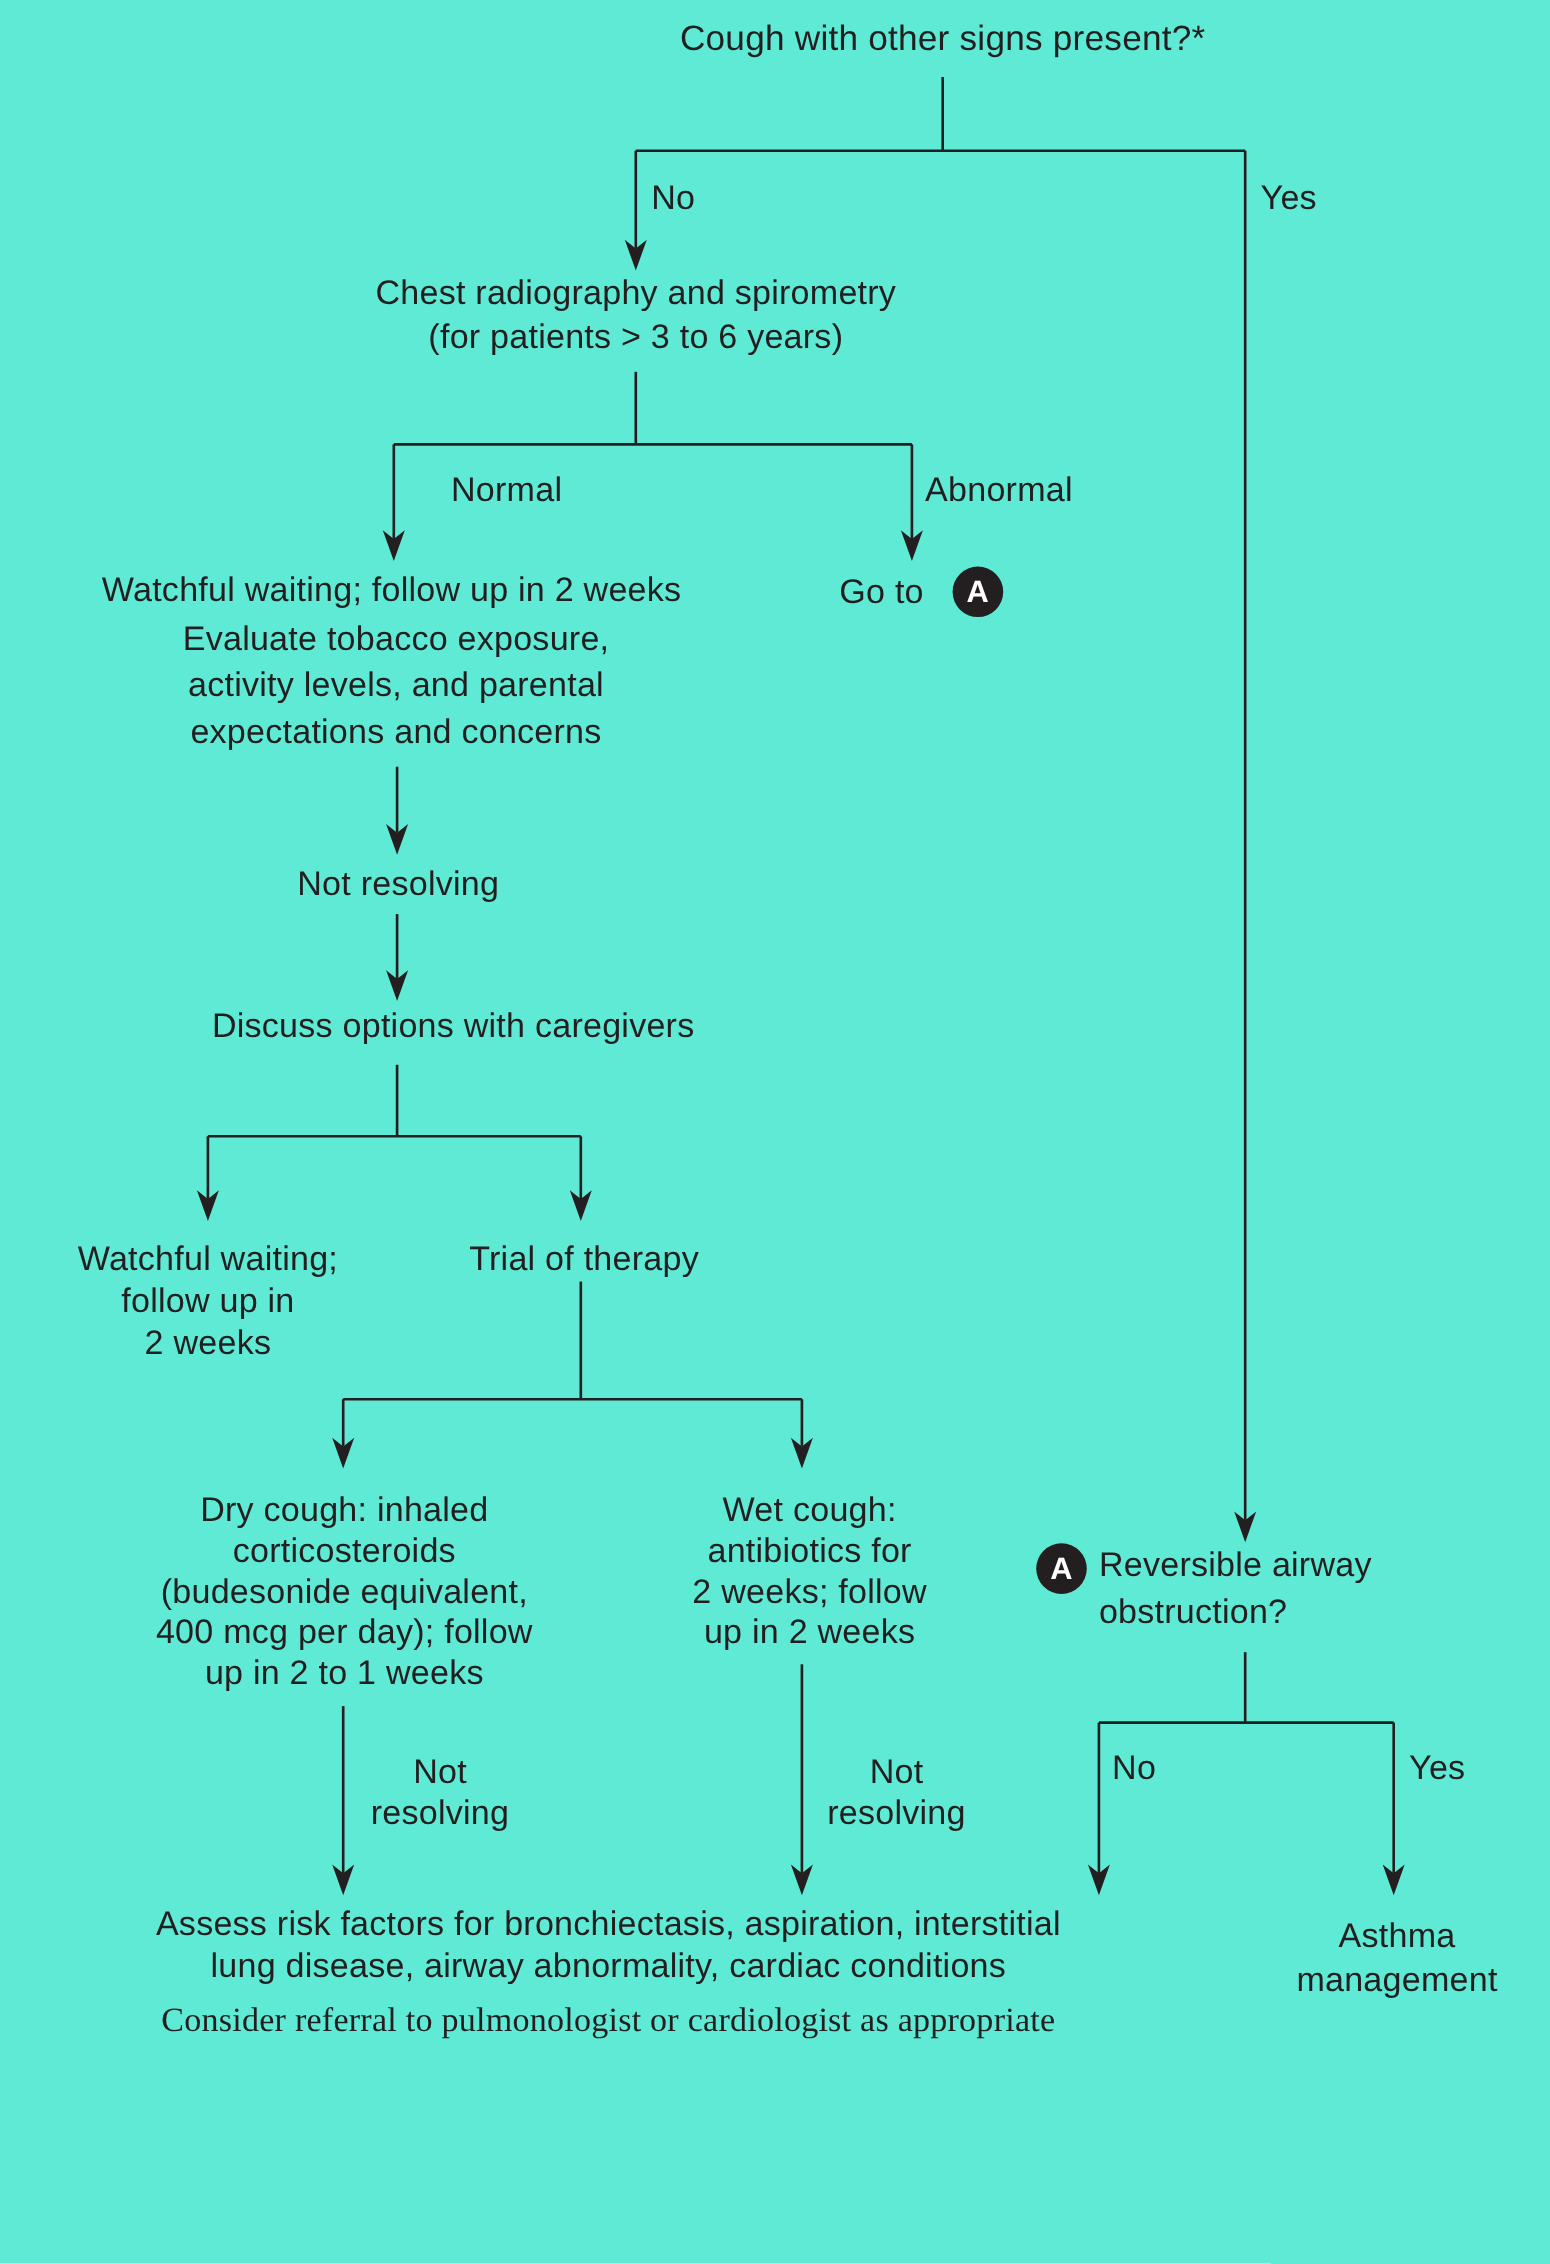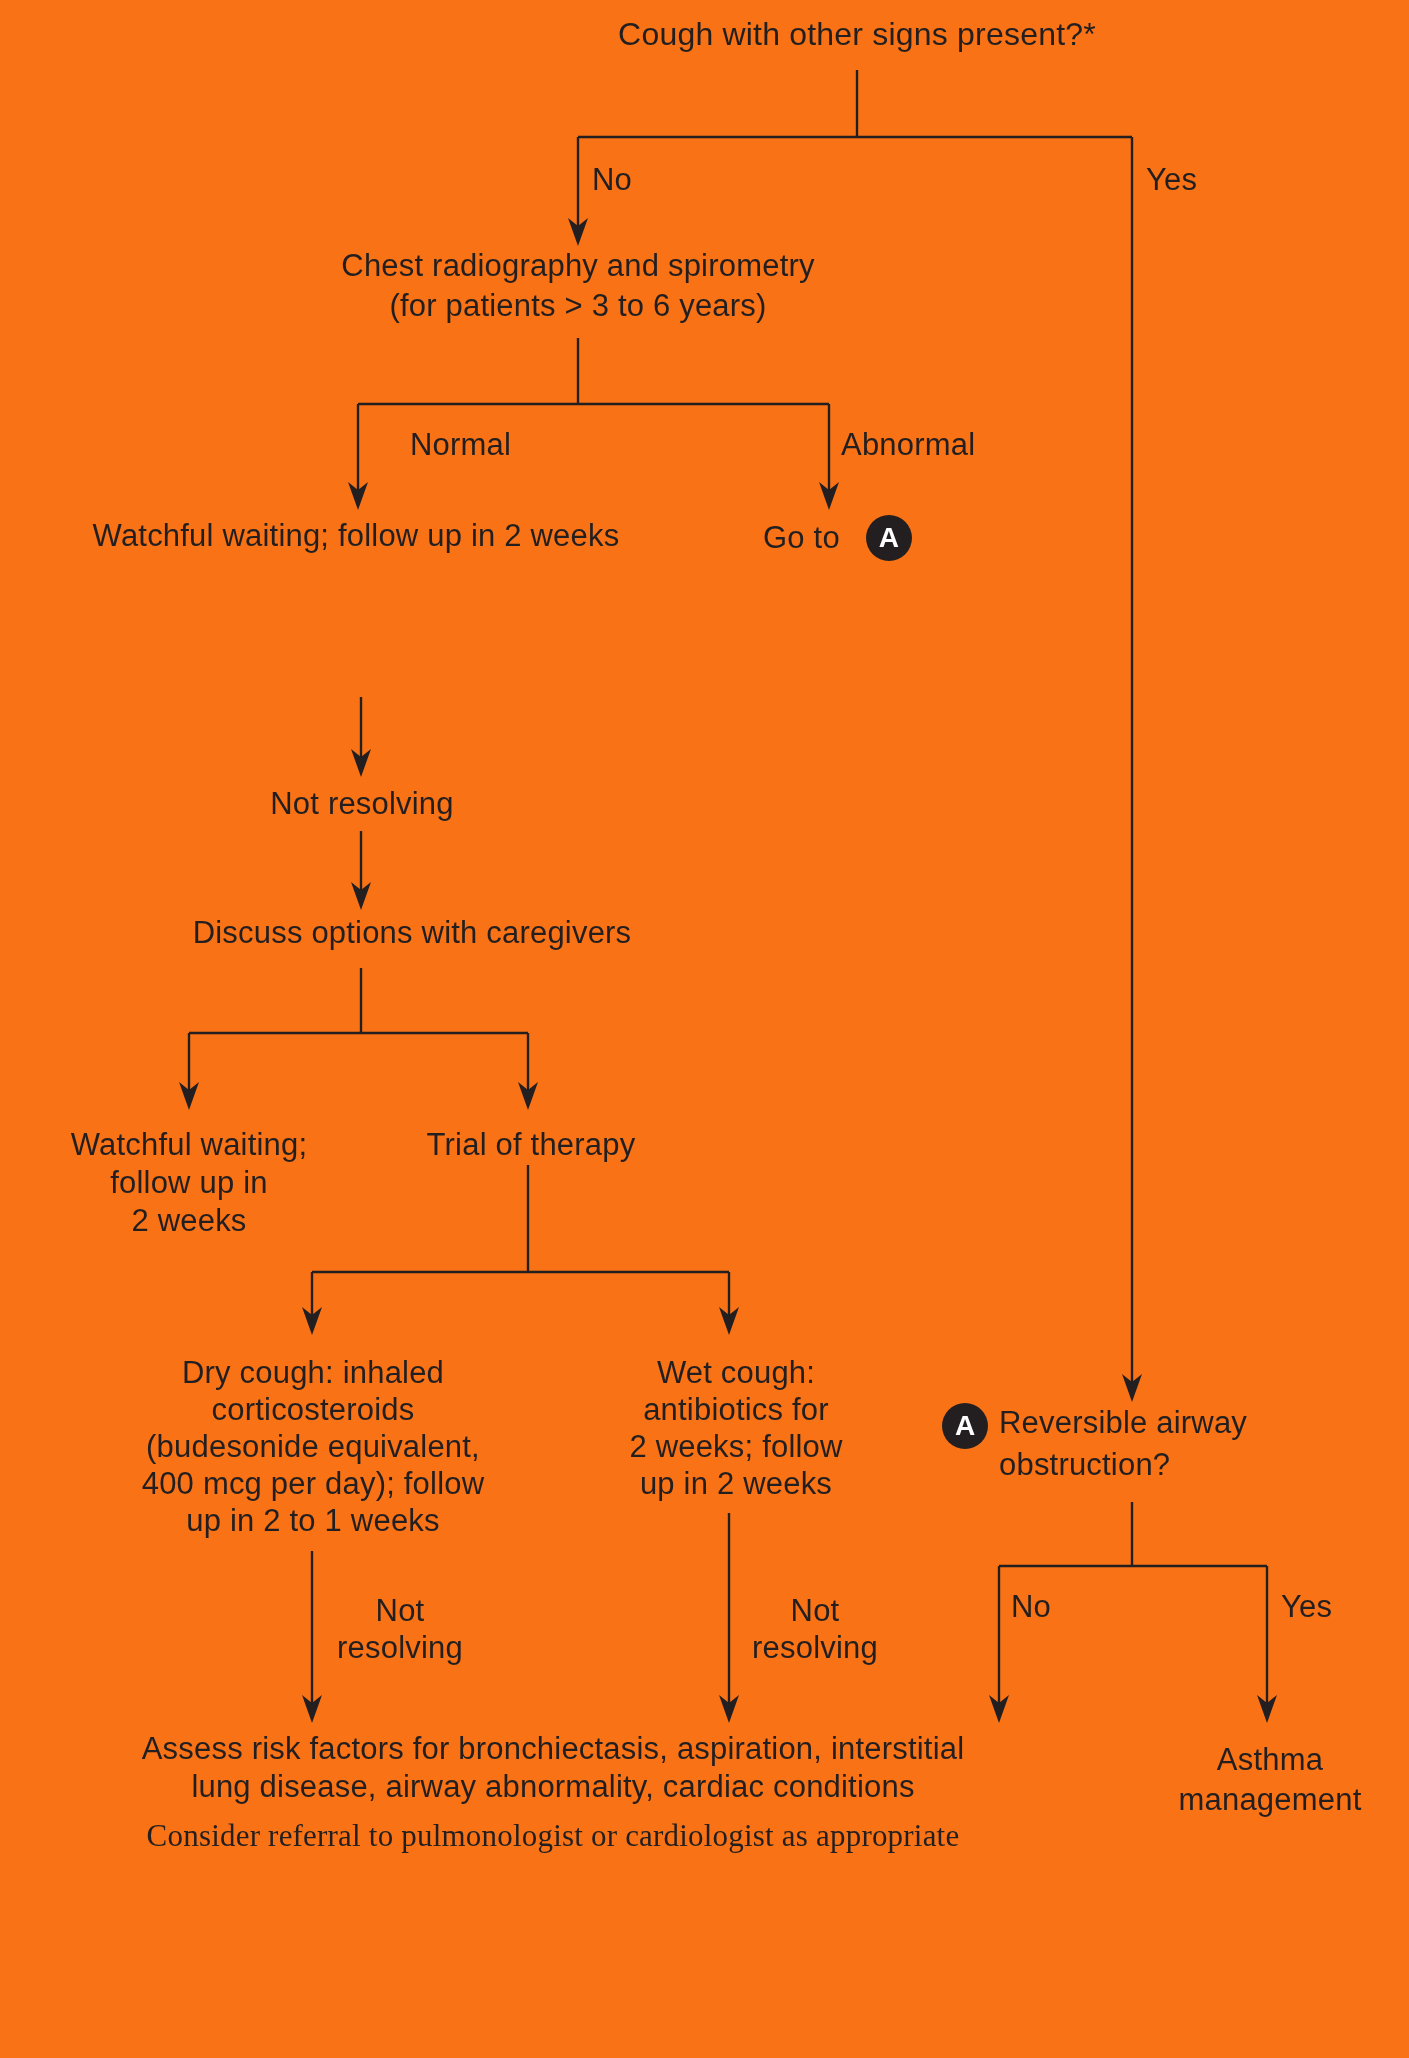--- a/index.html
+++ b/index.html
@@ -1,20 +1,20 @@
 <!DOCTYPE html>
 <html><head>
 <meta charset="utf-8">
 <style>
   html, body { margin: 0; padding: 0; background: #ffffff; }
   .canvas {
     position: relative;
     width: 1409px;
     height: 2058px;
-    background: #f97316;
+    background: #5eead4;
     font-family: "Liberation Sans", "DejaVu Sans", sans-serif;
     color: #231f20;
     font-size: 31px;
     letter-spacing: 0.2px;
     overflow: hidden;
   }
   svg.wires { position: absolute; left: 0; top: 0; }
   svg.wires path.ln { stroke: #231f20; stroke-width: 2.4; fill: none; }
   svg.wires path.ah { fill: #231f20; stroke: none; }
   .t {
@@ -109,20 +109,23 @@
   <div class="tl" style="left:370px; top:428px;margin-left:40px;">Normal</div>
   <div class="tl" style="left:841px; top:428px;">Abnormal</div>
 
   <div class="t nw" style="left:356px; top:517px;">Watchful waiting; follow up in 2 weeks</div>
 
   <div class="goto" style="left:763px; top:514px;">
     <span>Go to</span>
     <span class="badge">A</span>
   </div>
 
+  <div class="t lh42" style="left:360px; top:560px;">Evaluate tobacco exposure,
+activity levels, and parental
+expectations and concerns</div>
 
   <div class="t nw" style="left:362px; top:785px;">Not resolving</div>
 
   <div class="t nw" style="left:412px; top:914px;">Discuss options with caregivers</div>
 
   <div class="t lh38" style="left:189px; top:1126px;">Watchful waiting;
 follow up in
 2 weeks</div>
 
   <div class="t nw" style="left:531px; top:1126px;">Trial of therapy</div>

